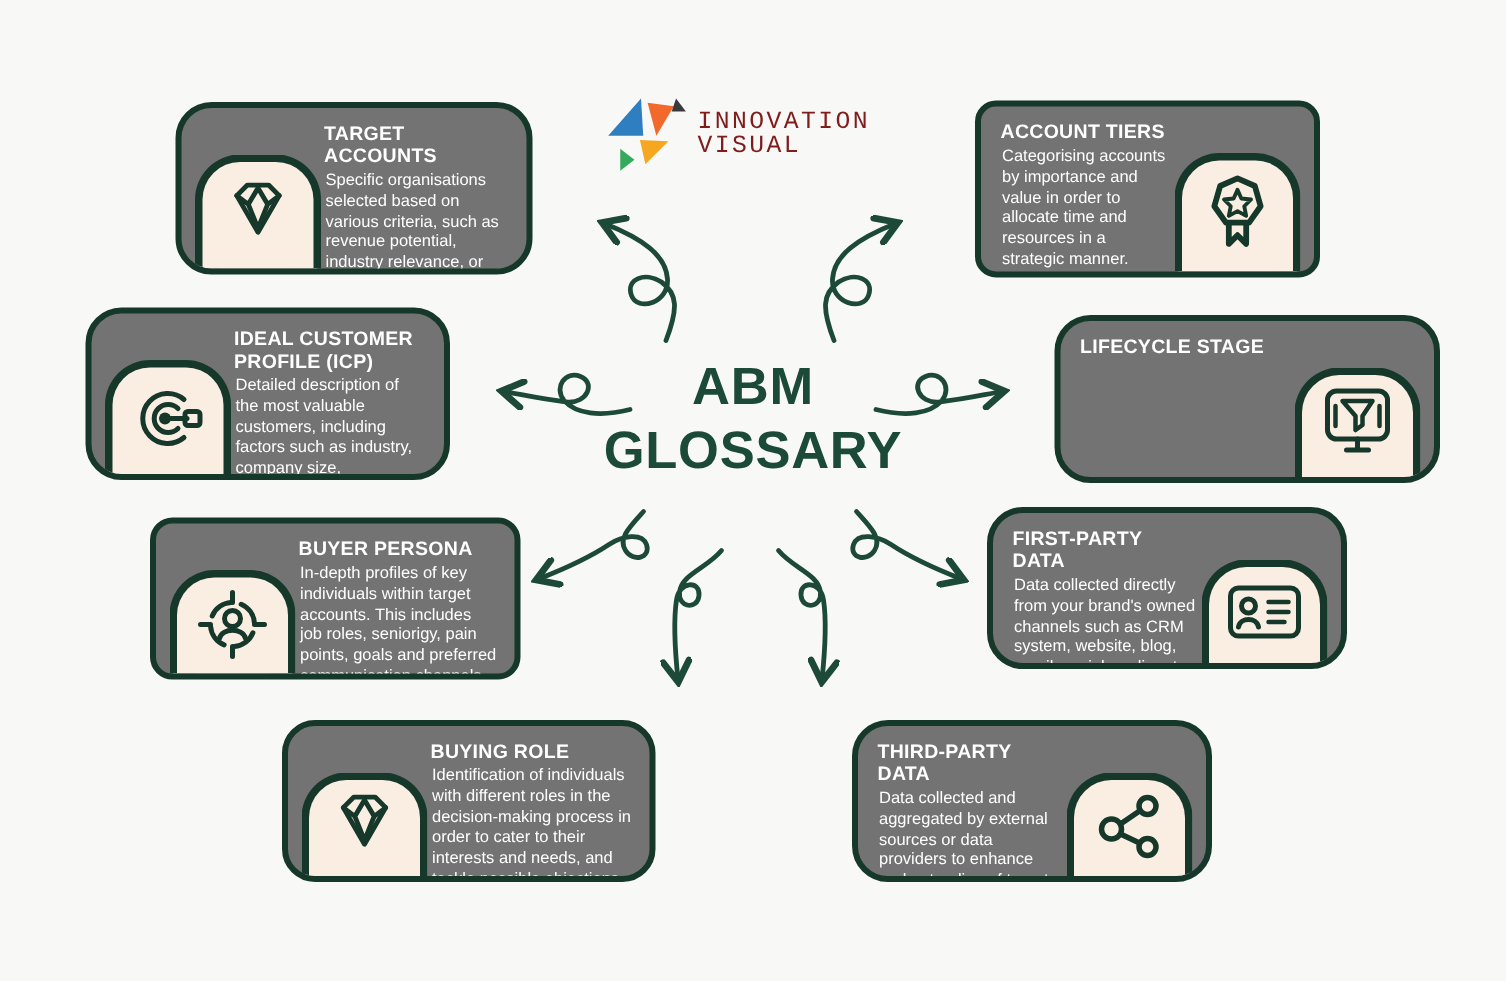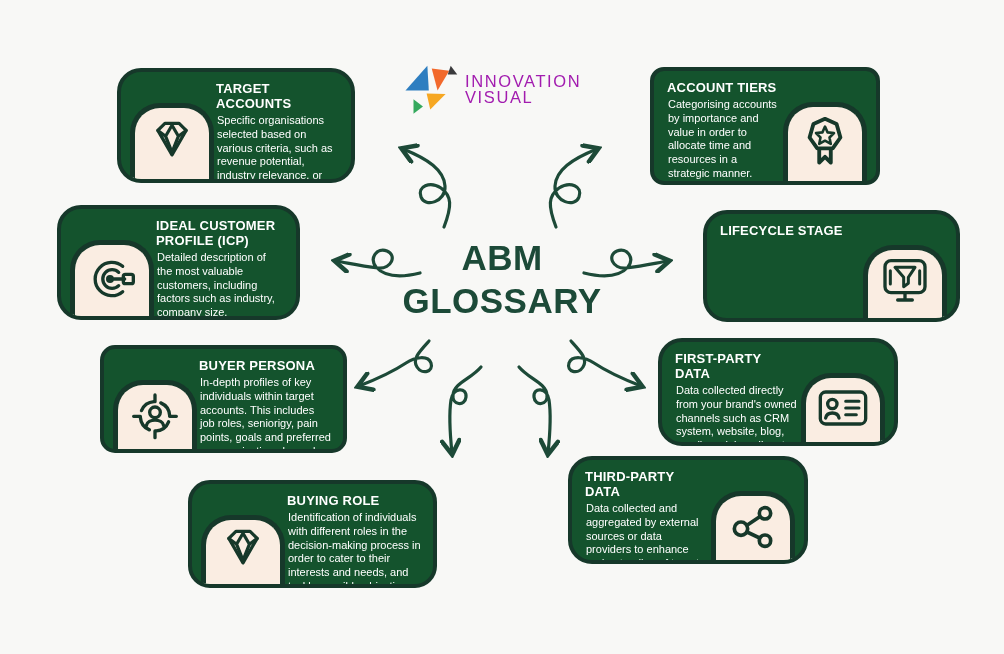--- a/index.html
+++ b/index.html
@@ -1,52 +1,52 @@
 <!DOCTYPE html>
 <html><head>
 <meta charset="utf-8">
 <style>
   html,body{margin:0;padding:0;}
   body{background:#f8f8f6;font-family:"Liberation Sans",sans-serif;}
   #canvas{position:relative;width:1004px;height:654px;background:#f8f8f6;overflow:hidden;}
 
   
   .logo{position:absolute;left:404px;top:60px;display:flex;align-items:center;gap:7px;}
-  .logo-text{color:#a21caf;font-size:16.5px;letter-spacing:1.6px;line-height:16px;font-weight:400;}
+  .logo-text{color:#7f1d1d;font-size:16.5px;letter-spacing:1.6px;line-height:16px;font-weight:400;font-family:Liberation Mono, monospace;}
 
   
   .center-title{position:absolute;left:0;right:0;top:236px;text-align:center;
     color:#1c4a38;font-weight:bold;font-size:35px;line-height:43px;letter-spacing:.5px;}
 
   
   .arrows{position:absolute;left:0;top:0;pointer-events:none;}
 
   
-  .card{position:absolute;box-sizing:border-box;background:#14532d;border:4px solid #16382a;
+  .card{position:absolute;box-sizing:border-box;background:#737373;border:4px solid #16382a;
     border-radius:24px;overflow:hidden;color:#fff;}
   .icon-box{position:absolute;bottom:0;width:74px;background:#faede2;border:5px solid #16382a;
     border-bottom:none;border-radius:30px 30px 0 0;display:flex;align-items:center;justify-content:center;}
   .card.left  .icon-box{left:9px;top:31px;}
   .card.right .icon-box{right:9px;top:31px;}
   .icon-box svg{margin-bottom:4px;}
   .card .text{position:absolute;top:9px;}
   .card.left  .text{left:95px;right:11px;}
   .card.right .text{left:13px;right:95px;}
   .card h3{margin:0 0 3px 0;font-size:13px;letter-spacing:.2px;line-height:15px;}
   .card p{margin:1px;font-size:11px;line-height:13.8px;}
 
   
   #card-target-accounts{left:117px;top:68px;width:238px;height:115px;}
   #card-account-tiers  {left:650px;top:67px;width:230px;height:118px;border-radius:14px;}
   #card-icp            {left:57px; top:205px;width:243px;height:115px;}
   #card-lifecycle      {left:703px;top:210px;width:257px;height:112px;}
   #card-buyer-persona  {left:100px;top:345px;width:247px;height:108px;border-radius:15px;}
   #card-first-party    {left:658px;top:338px;width:240px;height:108px;}
   #card-buying-role    {left:188px;top:480px;width:249px;height:108px;border-radius:22px;}
-  #card-third-party    {left:568px;top:456px;width:240px;height:108px;}
+  #card-third-party    {left:568px;top:480px;width:240px;height:108px;}
 
   .ic{stroke:#16382a;fill:none;stroke-width:5;stroke-linecap:round;stroke-linejoin:round;}
 </style>
 </head>
 <body>
 
 <div id="canvas">
 
   <div class="logo">
     <svg width="54" height="58" viewBox="0 0 74 76">

